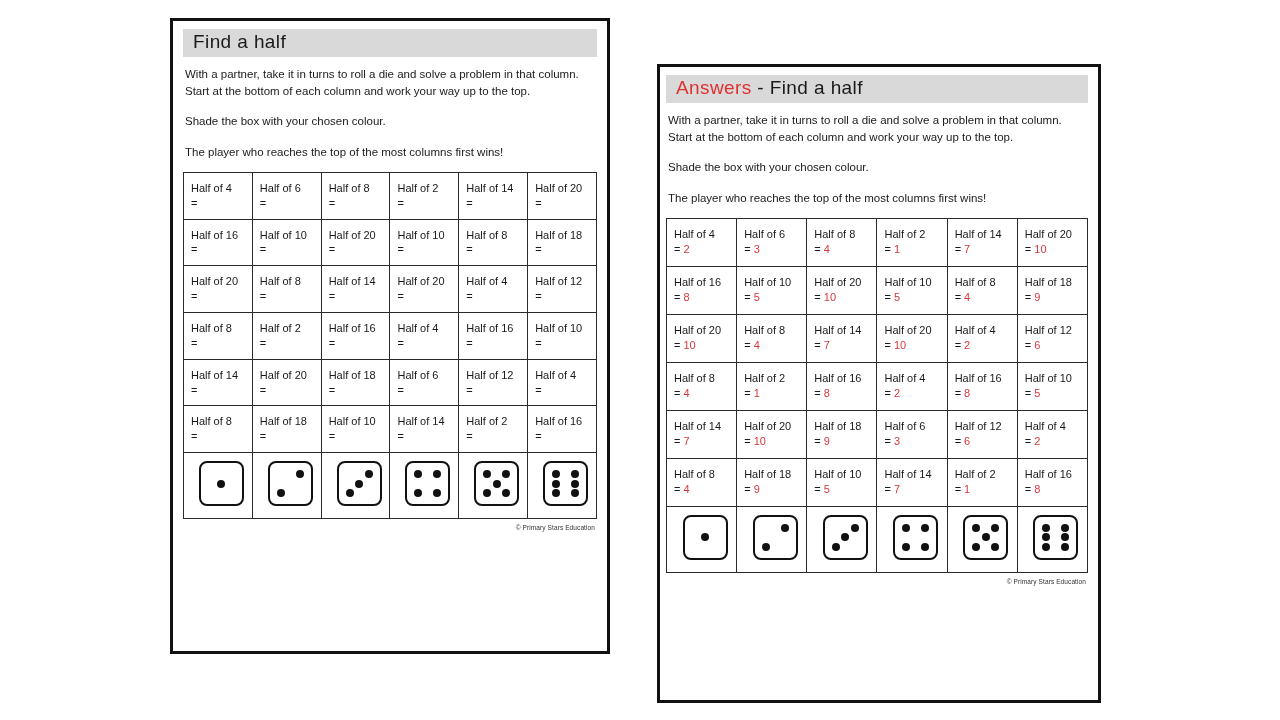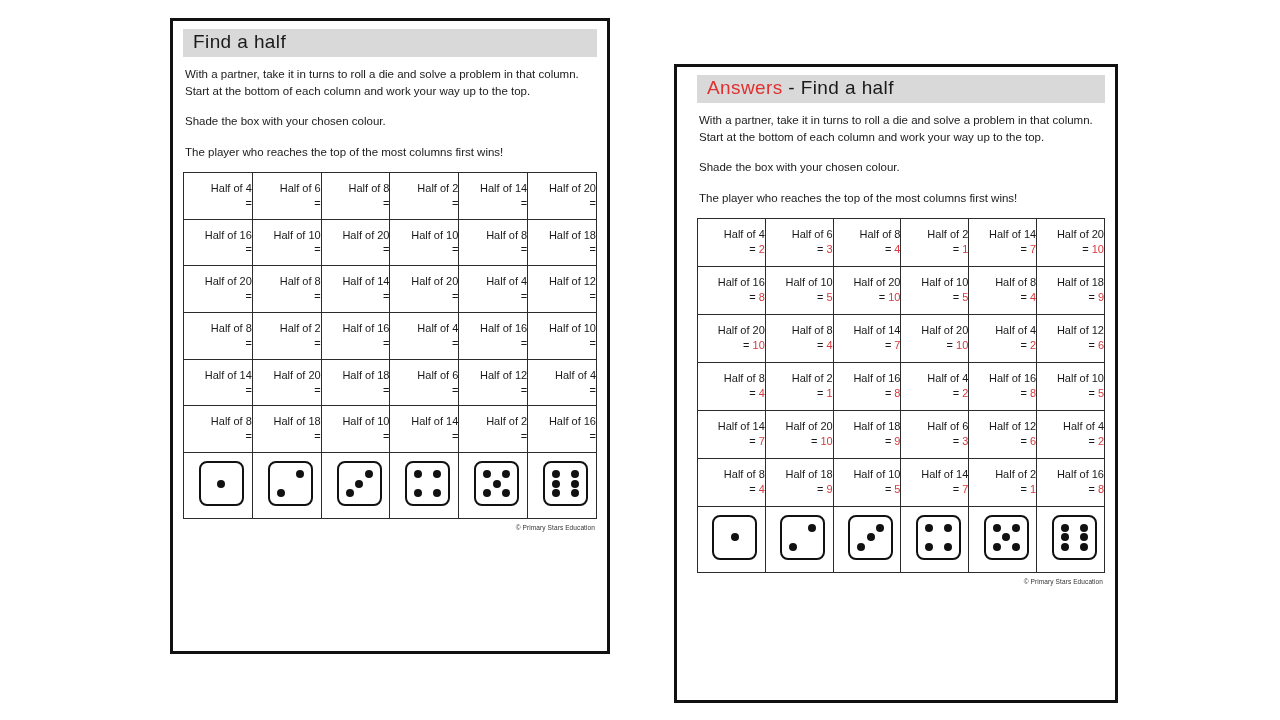--- a/index.html
+++ b/index.html
@@ -26,25 +26,25 @@
   #sheet-blank {
     left: 170px;
     top: 18px;
     width: 440px;
     height: 636px;
     padding: 8px 10px 4px 10px;
   }
 
   
   #sheet-answers {
-    left: 674px;
+    left: 657px;
     top: 64px;
     width: 444px;
     height: 639px;
-    padding: 8px 10px 6px 20px;
+    padding: 8px 10px 6px 6px;
   }
 
   .title-band {
     background: #d9d9d9;
     padding: 3px 10px 5px 10px;
     box-sizing: border-box;
     line-height: 1.05;
   }
   .title-text {
     font-size: 19px;
@@ -68,21 +68,20 @@
     padding: 0 2px;
   }
   .instr-line { display: block; }
   .instr-gap { height: 13px; }
 
   table.grid {
     border-collapse: collapse;
     width: 100%;
     margin-top: 11px;
     table-layout: fixed;
-    text-align: right;
   }
   table.grid td {
     border: 1.2px solid #2b2b2b;
     vertical-align: top;
     padding: 8px 0 8px 7px;
     height: 46px;
     box-sizing: border-box;
   }
   #sheet-answers table.grid td { height: 48px; }
 

